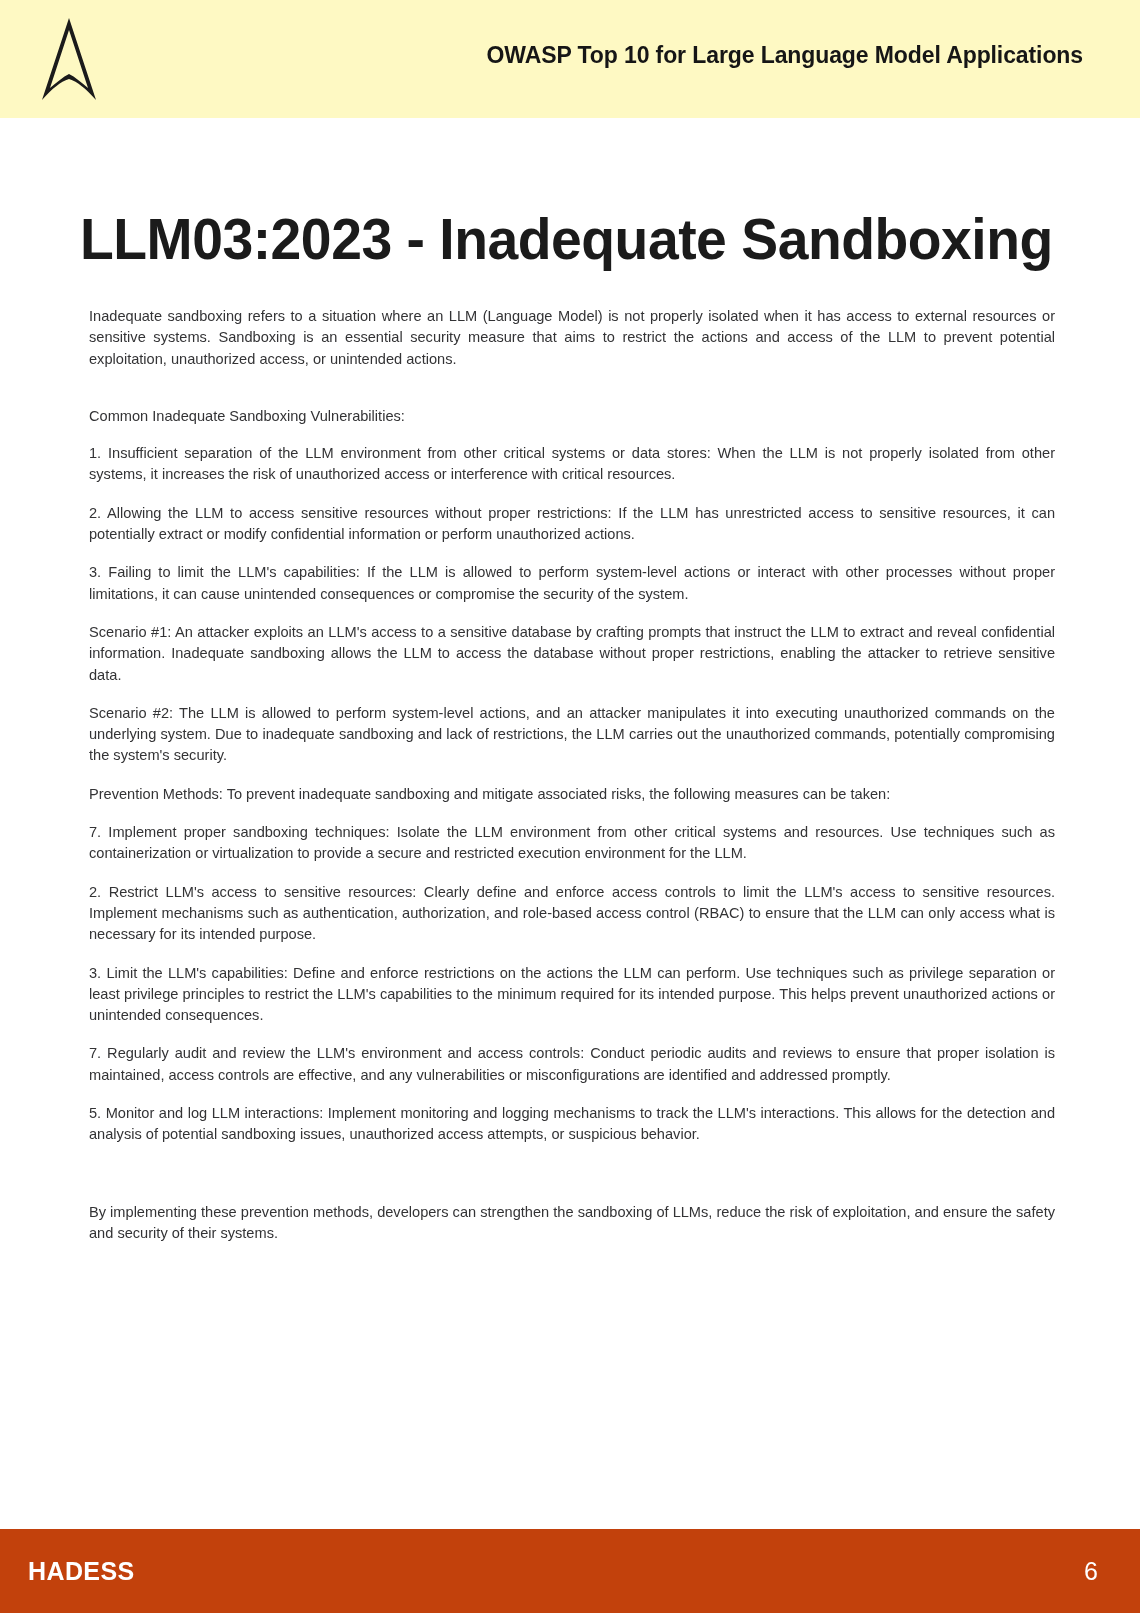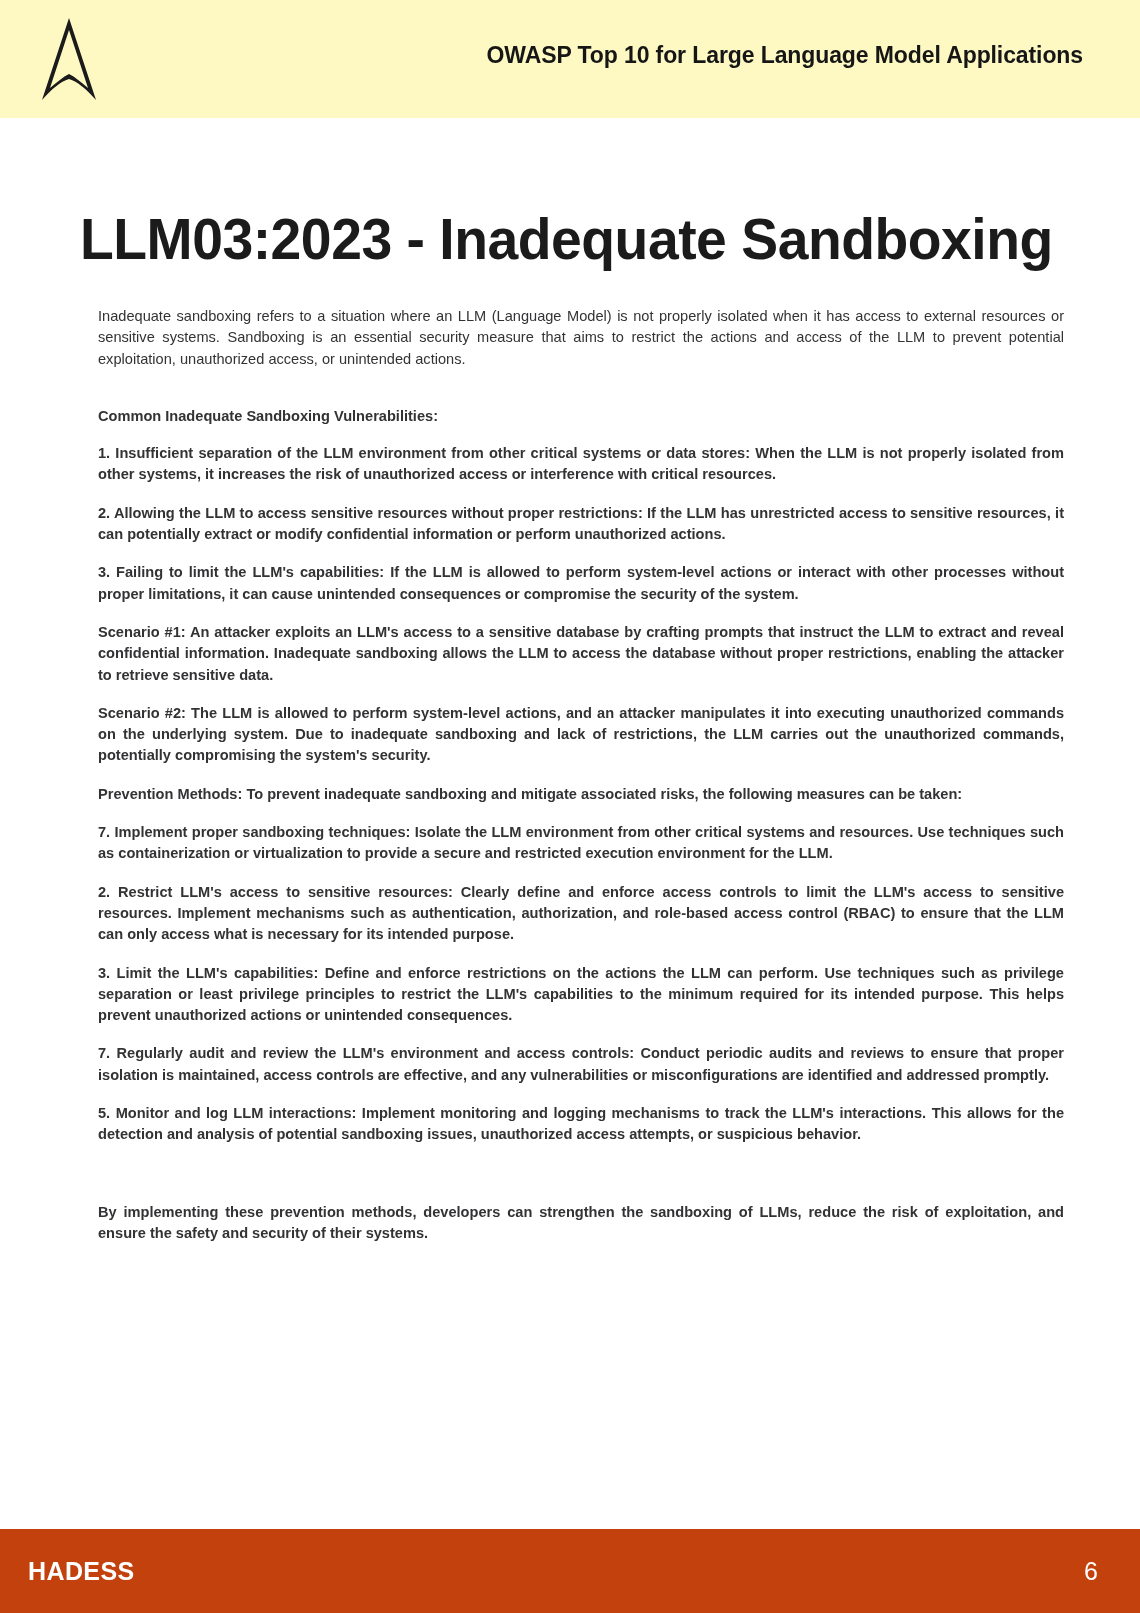--- a/index.html
+++ b/index.html
@@ -69,35 +69,35 @@
     letter-spacing: -0.5px;
     line-height: 1.05;
     font-stretch: condensed;
     transform: scaleX(0.97);
     transform-origin: left center;
     white-space: nowrap;
   }
 
   .content {
     position: absolute;
-    left: 98px;
+    left: 89px;
     top: 188px;
     width: 966px;
   }
 
   .para {
     font-size: 14.6px;
     line-height: 21.3px;
     color: #333335;
     text-align: justify;
     text-justify: inter-word;
     margin: 0;
     font-stretch: semi-condensed;
   }
-  .para + .para { margin-top: 17px; font-weight: bold; }
+  .para + .para { margin-top: 17px; }
   .para.gap-lg { margin-top: 36px; }
   .para.gap-sm { margin-top: 16px; }
   .para.last-para { margin-top: 56px; }
 
   
   .page-footer {
     position: absolute;
     left: 0;
     bottom: 0;
     width: 1140px;

